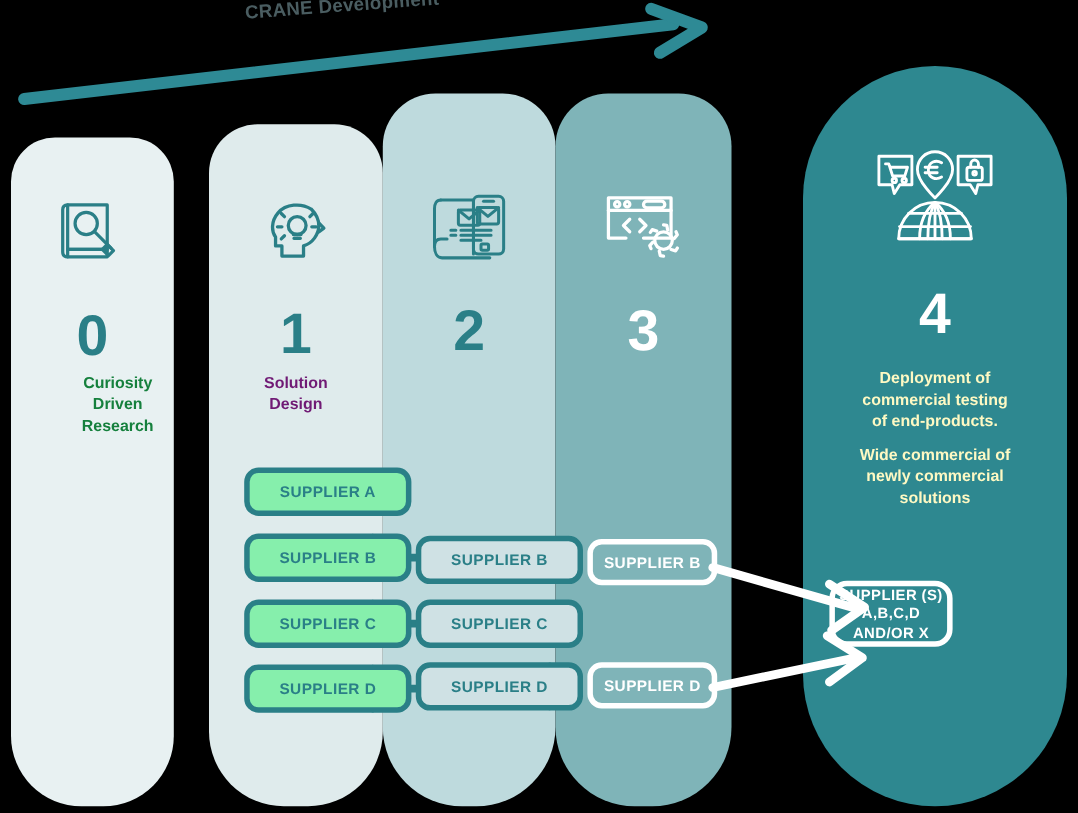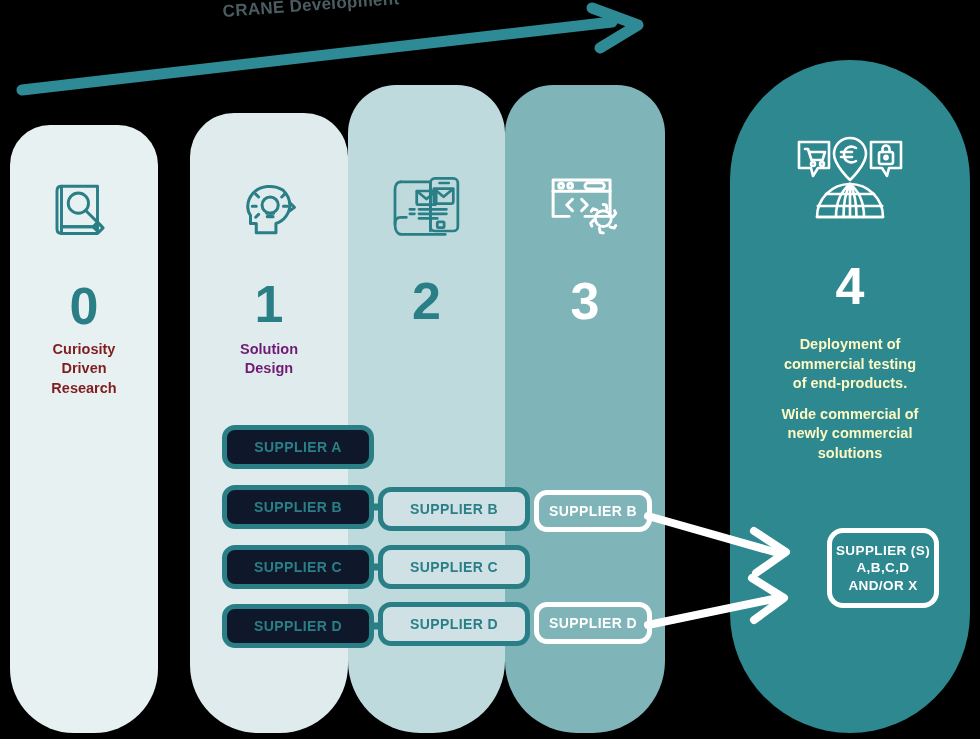--- a/index.html
+++ b/index.html
@@ -22,21 +22,21 @@
   .icon-wrap{position:absolute;left:0;width:100%;display:flex;justify-content:center;}
   .num{position:absolute;left:0;width:100%;text-align:center;font-size:52px;font-weight:700;line-height:1;}
   .caption{position:absolute;left:0;width:100%;text-align:center;font-size:14.5px;font-weight:700;line-height:1.33;}
   .caption .blank{display:block;height:11px;}
 
   
   .chip{
     position:absolute;box-sizing:border-box;display:flex;align-items:center;justify-content:center;
     border-radius:13px;font-size:14px;font-weight:700;letter-spacing:.4px;white-space:nowrap;
   }
-  .chip.dark{border:5px solid #2a7f87;background:#0f172a;color:#2a7f87;}
+  .chip.dark{border:5px solid #2a7f87;background:#86efac;color:#2a7f87;}
   .chip.dark.onmid{background:#cfe1e4;}
   .chip.light{border:5px solid #ffffff;background:transparent;color:#ffffff;}
   .chip.final{
     border:5px solid #ffffff;background:transparent;color:#ffffff;
     flex-direction:column;line-height:1.3;border-radius:16px;font-size:13.5px;
   }
 
   
   .conn{position:absolute;left:0;top:0;width:980px;height:739px;pointer-events:none;}
 </style>
@@ -59,21 +59,21 @@
             <path d="M12 10 h32 v36 h-32 z"></path>
             <path d="M12 46 h32 v6 h-32 z"></path>
             <path d="M12 10 c-3 0 -4 2 -4 4 v34 c0 3 2 4 4 4"></path>
             <circle cx="27" cy="25" r="9"></circle>
             <path d="M33.5 31.5 L47 45"></path>
             <path d="M44 42 l5 5 -4 4 -5 -5 z"></path>
           </g>
         </svg>
       </div>
       <div class="num" style="top:155px;color:#2a7f87;">0</div>
-      <div class="caption" style="top:215px;color:#7f1d1d;">
+      <div class="caption" style="top:215px;color:#15803d;padding-left:23px;">
         <span>Curiosity</span><br>
         <span>Driven</span><br>
         <span>Research</span>
       </div>
     </div>
   </div>
 
   <div class="col" style="left:190px;top:113px;width:158px;height:620px;background:#dfebec;border-radius:44px 44px 68px 68px;">
     <div class="col-inner">
       <div class="icon-wrap" style="top:62px;">
@@ -224,19 +224,19 @@
   <div class="chip dark" style="left:222px;top:545px;width:152px;height:44px;">SUPPLIER C</div>
   <div class="chip dark" style="left:222px;top:604px;width:152px;height:44px;">SUPPLIER D</div>
 
   <div class="chip dark onmid" style="left:378px;top:487px;width:152px;height:44px;">SUPPLIER B</div>
   <div class="chip dark onmid" style="left:378px;top:545px;width:152px;height:44px;">SUPPLIER C</div>
   <div class="chip dark onmid" style="left:378px;top:602px;width:152px;height:44px;">SUPPLIER D</div>
 
   <div class="chip light" style="left:534px;top:490px;width:118px;height:42px;">SUPPLIER B</div>
   <div class="chip light" style="left:534px;top:602px;width:118px;height:42px;">SUPPLIER D</div>
 
-  <div class="chip final" style="left:827px;top:528px;width:112px;height:80px;">
+  <div class="chip final" style="left:754px;top:528px;width:112px;height:60px;">
     <span>SUPPLIER (S)</span>
     <span>A,B,C,D</span>
     <span>AND/OR X</span>
   </div>
 
 </div>
 
 </body></html>

